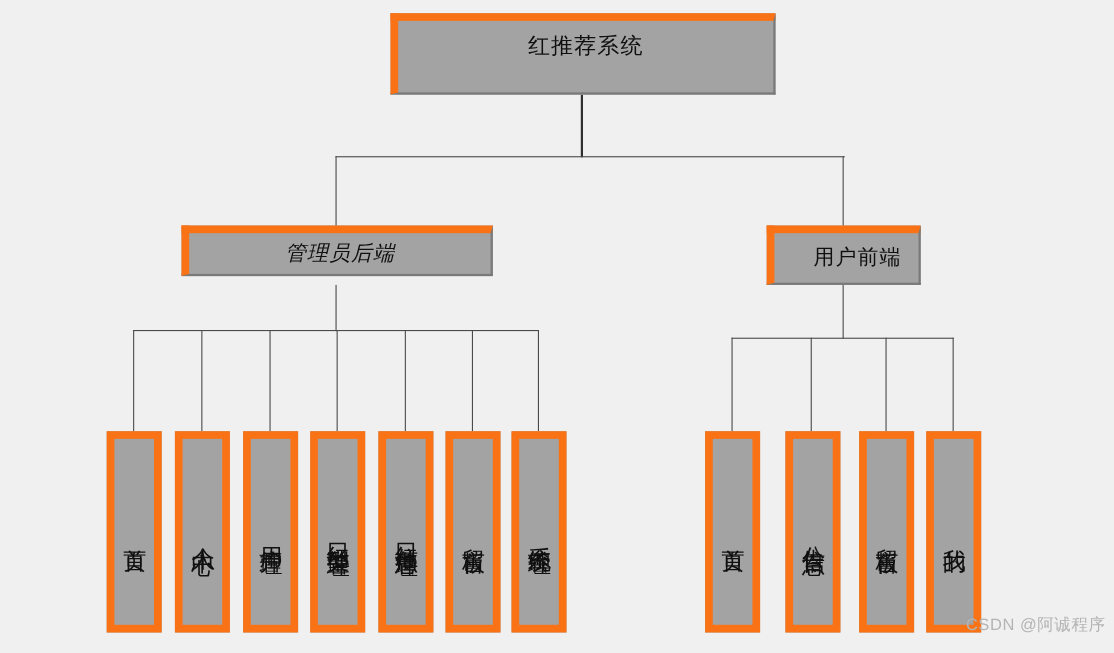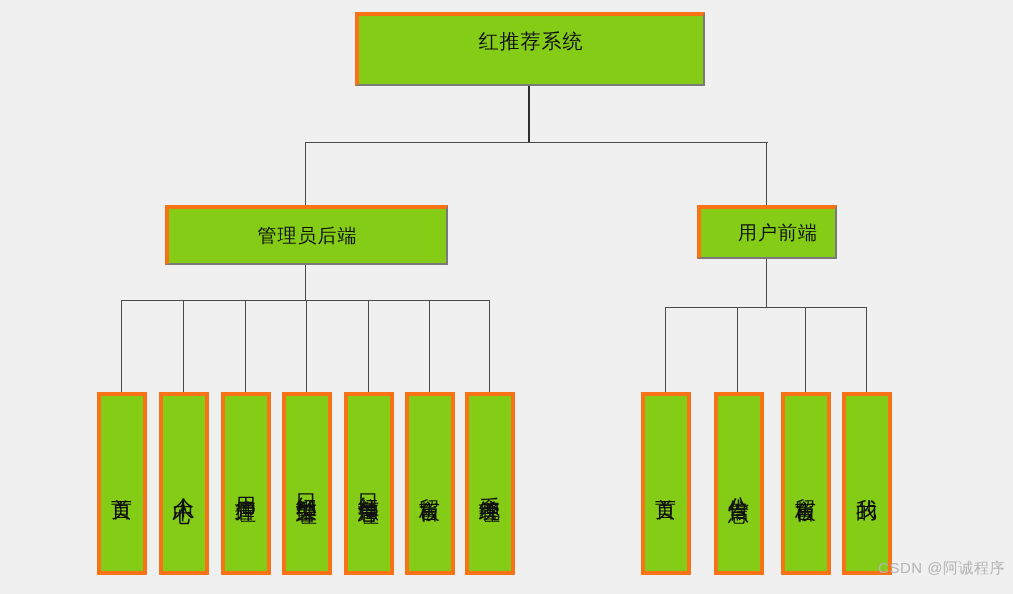--- a/index.html
+++ b/index.html
@@ -16,22 +16,22 @@
   #diagram {
     position: relative;
     width: 1013px;
     height: 594px;
   }
 
   
   .node {
     position: absolute;
     box-sizing: border-box;
-    background: #84cc16;
-    border: 4px solid #f97316;
+    background: #a3a3a3;
+    border: 7px solid #f97316;
     display: flex;
     align-items: center;
     justify-content: center;
     color: #101010;
   }
   .node.shadowed {
     border-right-color: #7a7a7a;
     border-bottom-color: #7a7a7a;
     border-right-width: 2px;
     border-bottom-width: 2px;
@@ -54,21 +54,22 @@
     font-size: 20px;
     position: relative;
     top: -9px;
   }
 
   
   #node-admin {
     left: 165px;
     top: 205px;
     width: 283px;
-    height: 60px;
+    height: 46px;
+    font-style: italic;
   }
   #node-user {
     left: 697px;
     top: 205px;
     width: 140px;
     height: 54px;
     padding-left: 20px;
   }
 
   

